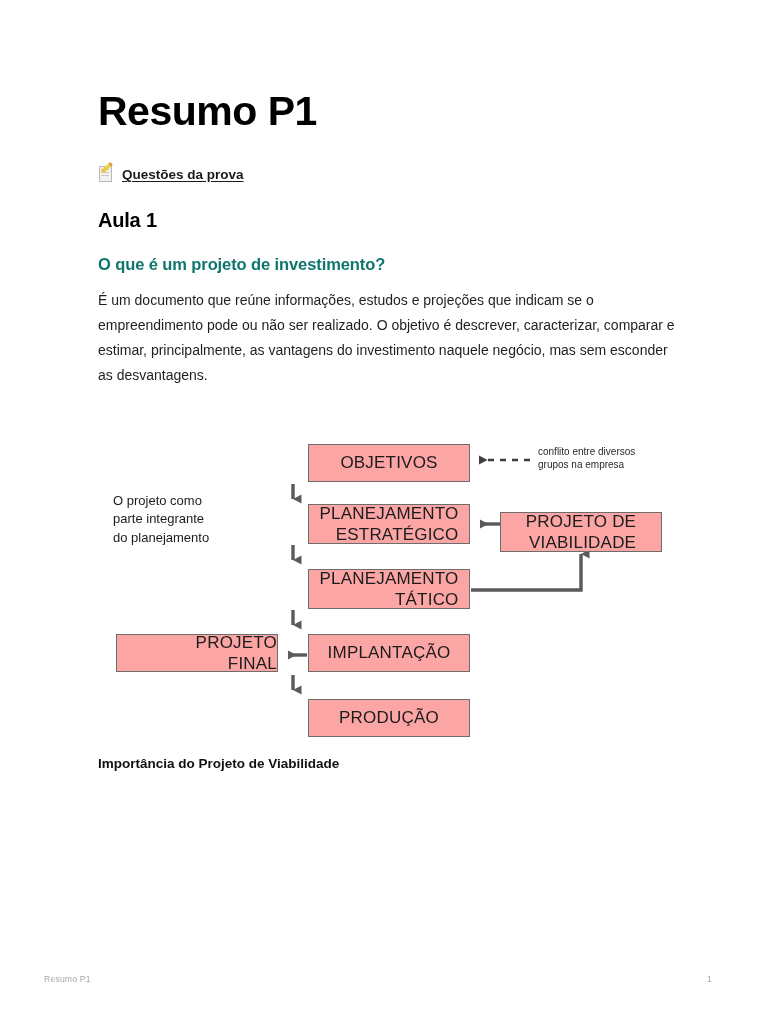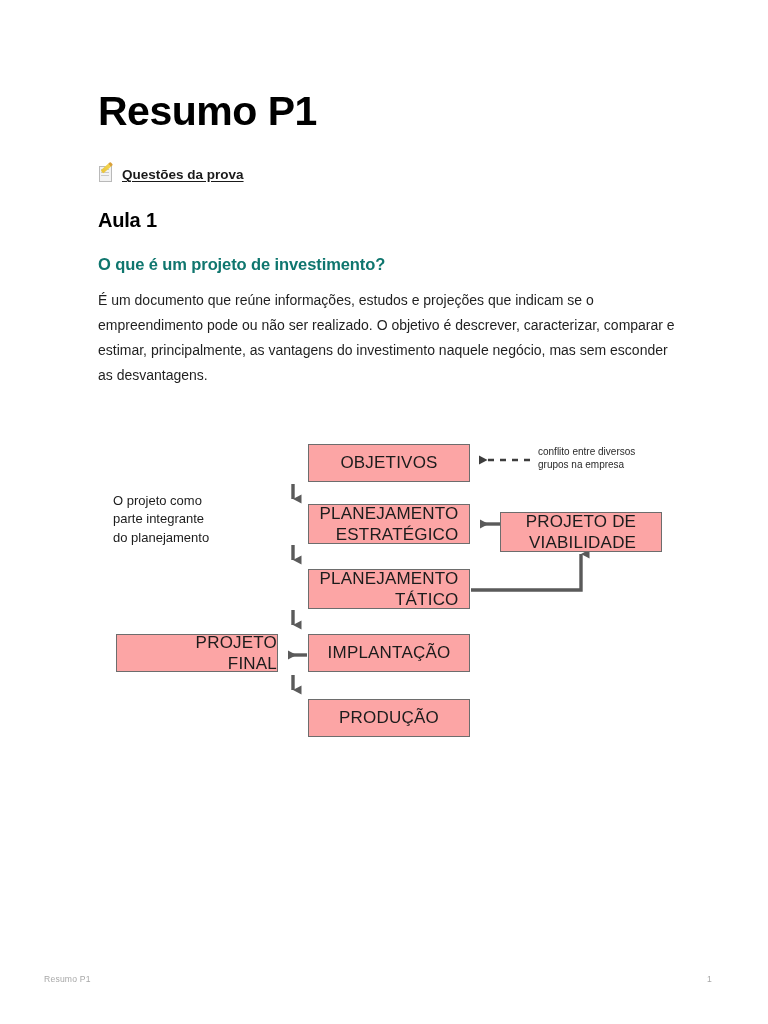--- a/index.html
+++ b/index.html
@@ -264,20 +264,21 @@
 TÁTICO</div>
 
       <div class="dg-box" style="left:18px; top:208px; width:162px; height:38px;padding-left:32px;">PROJETO FINAL</div>
 
       <div class="dg-box" style="left:210px; top:208px; width:162px; height:38px;">IMPLANTAÇÃO</div>
 
       <div class="dg-box" style="left:210px; top:273px; width:162px; height:38px;">PRODUÇÃO</div>
 
     </div>
 
+    <h4 class="h-minor">Importância do Projeto de Viabilidade</h4>
 
 
   </div>
 
   <div class="footer">
     <span>Resumo P1</span>
     <span>1</span>
   </div>
 
 </div>

